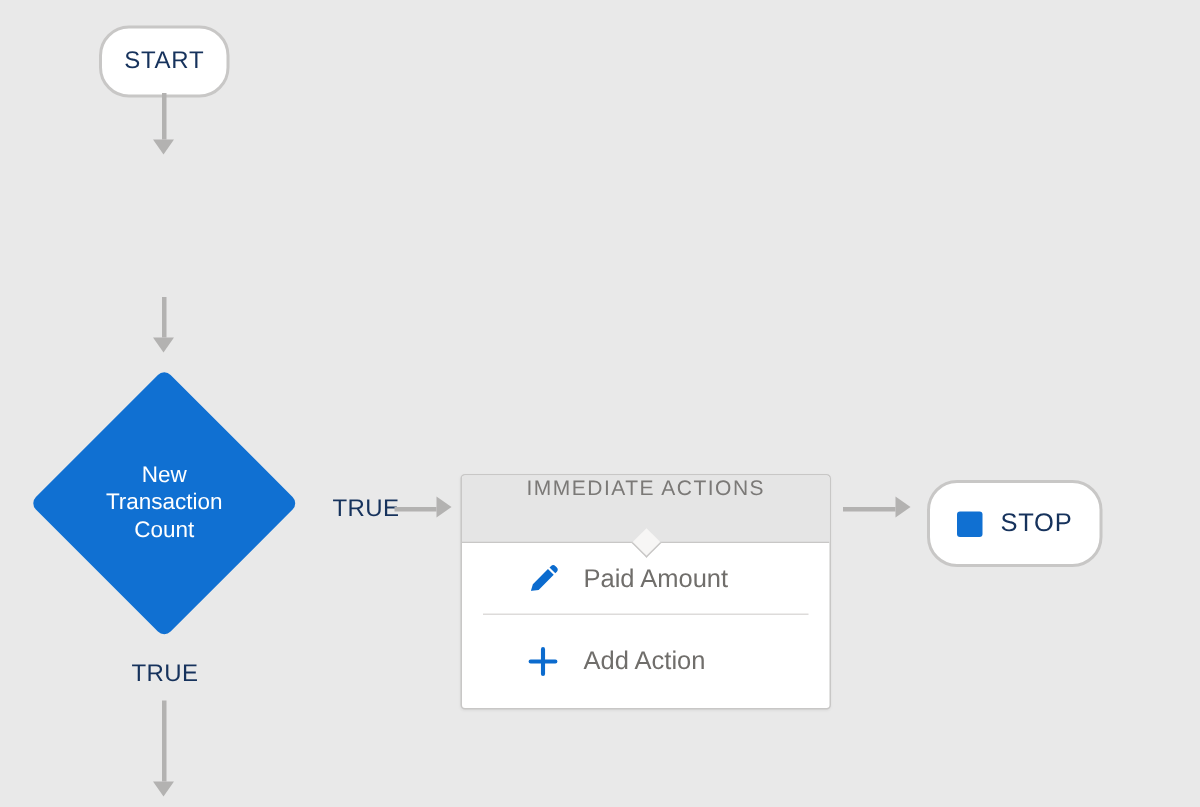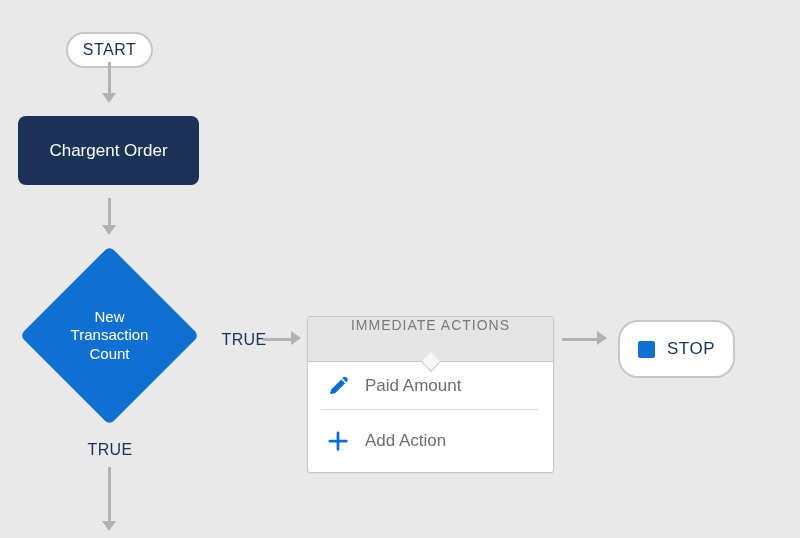--- a/index.html
+++ b/index.html
@@ -33,21 +33,21 @@
     position: absolute;
     background: #ffffff;
     border: 2px solid #c8c7c6;
     border-radius: 20px;
     display: flex;
     align-items: center;
     justify-content: center;
     color: #16325c;
     cursor: pointer;
   }
-  .pill-start { left: 66px; top: 32px; width: 87px; height: 36px; font-size: 16px; letter-spacing: 0.5px; }
+  .pill-start { left: 66px; top: 17px; width: 87px; height: 48px; font-size: 16px; letter-spacing: 0.5px; }
   .pill-stop  { left: 618px; top: 320px; width: 117px; height: 58px; font-size: 17px; gap: 12px; letter-spacing: 0.5px; }
   .stop-square { width: 17px; height: 17px; background: #1070d2; border-radius: 2px; }
 
   
   .trigger-box {
     position: absolute;
     left: 18px; top: 116px; width: 181px; height: 69px;
     background: #1c3256;
     border-radius: 8px;
     display: flex; align-items: center; justify-content: center;
@@ -110,20 +110,21 @@
     border-bottom: 1px solid #c8c7c6;
     transform: rotate(45deg);
   }
   .action-row {
     display: flex; align-items: center;
     gap: 15px;
     padding: 0 14px 0 18px;
     height: 47px;
     color: #706e6b; font-size: 17px;
     cursor: pointer;
+    margin-left: 24px;
   }
   .action-divider {
     border: none;
     border-top: 1px solid #dddbda;
     margin: 0 14px;
   }
   .action-row .icon-wrap { width: 24px; height: 24px; display: flex; align-items: center; justify-content: center; }
   .add-row { height: 62px; }
 </style>
 </head>
@@ -131,23 +132,20 @@
 
 <div class="canvas">
 
   <div class="pill pill-start">
     <span>START</span>
   </div>
 
   <div class="arrow-shaft-v" style="left:108px; top:62px; height:31px;"></div>
   <div class="arrow-head-down" style="left:102px; top:93px;"></div>
 
-  <div class="trigger-box">
-    <span>Chargent Order</span>
-  </div>
 
   <div class="arrow-shaft-v" style="left:108px; top:198px; height:27px;"></div>
   <div class="arrow-head-down" style="left:102px; top:225px;"></div>
 
   <div class="diamond">
     <div class="diamond-label">
       <div class="inner">New Transaction Count</div>
     </div>
   </div>
 

